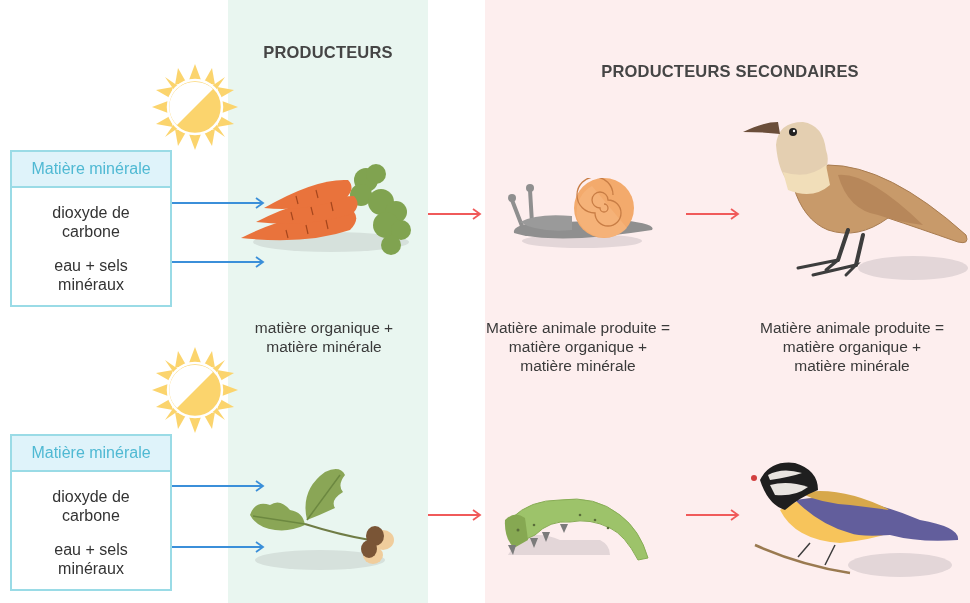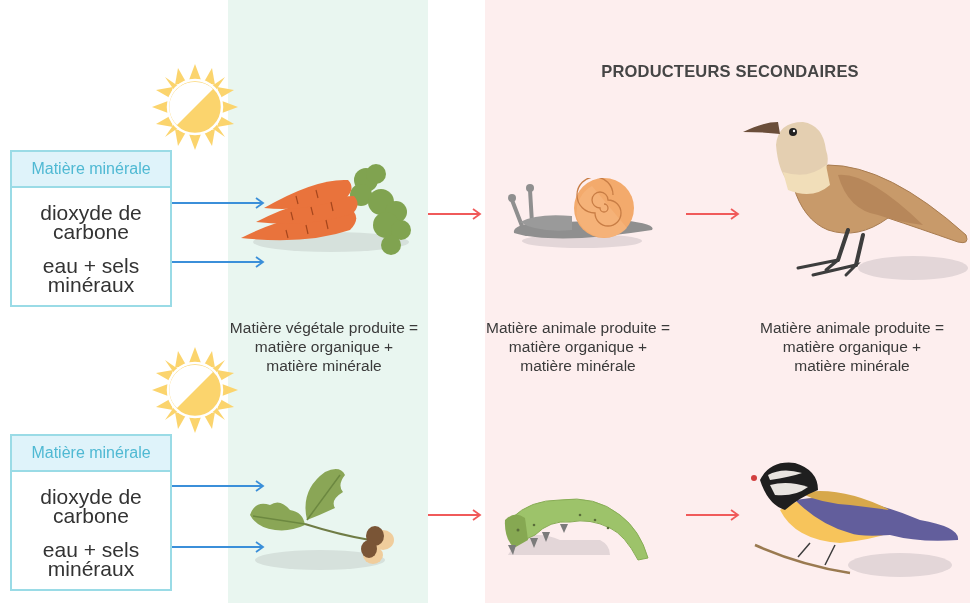--- a/index.html
+++ b/index.html
@@ -4,32 +4,33 @@
 <style>
   html, body { margin:0; padding:0; }
   body { width:970px; height:603px; position:relative; overflow:hidden; background:#ffffff;
          font-family:"Liberation Sans", "DejaVu Sans", sans-serif; color:#3a3a3a; }
   .panel { position:absolute; top:0; height:603px; }
   .panel-primary { left:228px; width:200px; background:#e9f6f0; }
   .panel-secondary { left:485px; width:485px; background:#fdeeee; }
   .heading { position:absolute; font-weight:bold; font-size:16.5px; color:#454545; text-align:center; letter-spacing:0.2px; line-height:22px; }
   .mineral-box { position:absolute; left:10px; width:162px; border:2px solid #9adbe6; background:#fff; box-sizing:border-box; }
   .mineral-box .box-title { background:#dff3fa; color:#4fb9d3; font-size:16px; text-align:center; height:34px; line-height:34px; border-bottom:2px solid #9adbe6; }
-  .mineral-box .box-item { font-size:21px; text-align:center; color:#333; line-height:19px; }
+  .mineral-box .box-item { font-size:16px; text-align:center; color:#333; line-height:19px; }
   .caption { position:absolute; font-size:15.5px; text-align:center; color:#3a3a3a; line-height:19px; width:240px; }
   .arrow { position:absolute; }
   .illus { position:absolute; }
 </style>
 </head>
 <body>
 
 <div class="panel panel-primary"></div>
 <div class="panel panel-secondary"></div>
 
 <div class="heading" style="left:228px; top:41px; width:200px;">
+  <div>PRODUCTEURS</div>
 </div>
 <div class="heading" style="left:540px; top:60px; width:380px;">PRODUCTEURS SECONDAIRES</div>
 
 <svg class="illus" style="left:150px; top:62px;" width="90" height="90" viewBox="0 0 90 90">
   <g fill="#fbd46d">
     <polygon points="45,2 51,18 39,18"></polygon>
       <polygon points="45,88 51,72 39,72"></polygon>
     <polygon points="2,45 18,39 18,51"></polygon>
       <polygon points="88,45 72,39 72,51"></polygon>
     <polygon points="15,15 28,24 24,28"></polygon>
@@ -127,21 +128,20 @@
   <path d="M38,35 Q40,12 65,12 Q85,15 88,40 Q95,60 75,70 L50,72 Q40,60 38,35 Z" fill="#e4cfb1"></path>
   <path d="M45,62 Q70,70 88,55 L92,75 Q75,90 50,80 Z" fill="#f1deb9"></path>
   <path d="M40,12 Q25,12 5,22 Q25,22 42,24 Z" fill="#6b4e3a"></path>
   <circle cx="55" cy="22" r="4" fill="#222"></circle>
     <circle cx="56" cy="21" r="1.2" fill="#fff"></circle>
   <path d="M110,120 L100,150 M125,125 L118,155" stroke="#3d3d3d" stroke-width="4" stroke-linecap="round"></path>
   <path d="M60,158 L100,150 L88,160 M75,165 L118,155 L108,165" stroke="#3d3d3d" stroke-width="3" fill="none" stroke-linecap="round"></path>
 </svg>
 
 <div class="caption" style="left:204px; top:318px;">
-  <div>Matière végétale produite =</div>
   <div>matière organique +</div>
   <div>matière minérale</div>
 </div>
 <div class="caption" style="left:458px; top:318px;">
   <div>Matière animale produite =</div>
   <div>matière organique +</div>
   <div>matière minérale</div>
 </div>
 <div class="caption" style="left:732px; top:318px;">
   <div>Matière animale produite =</div>

